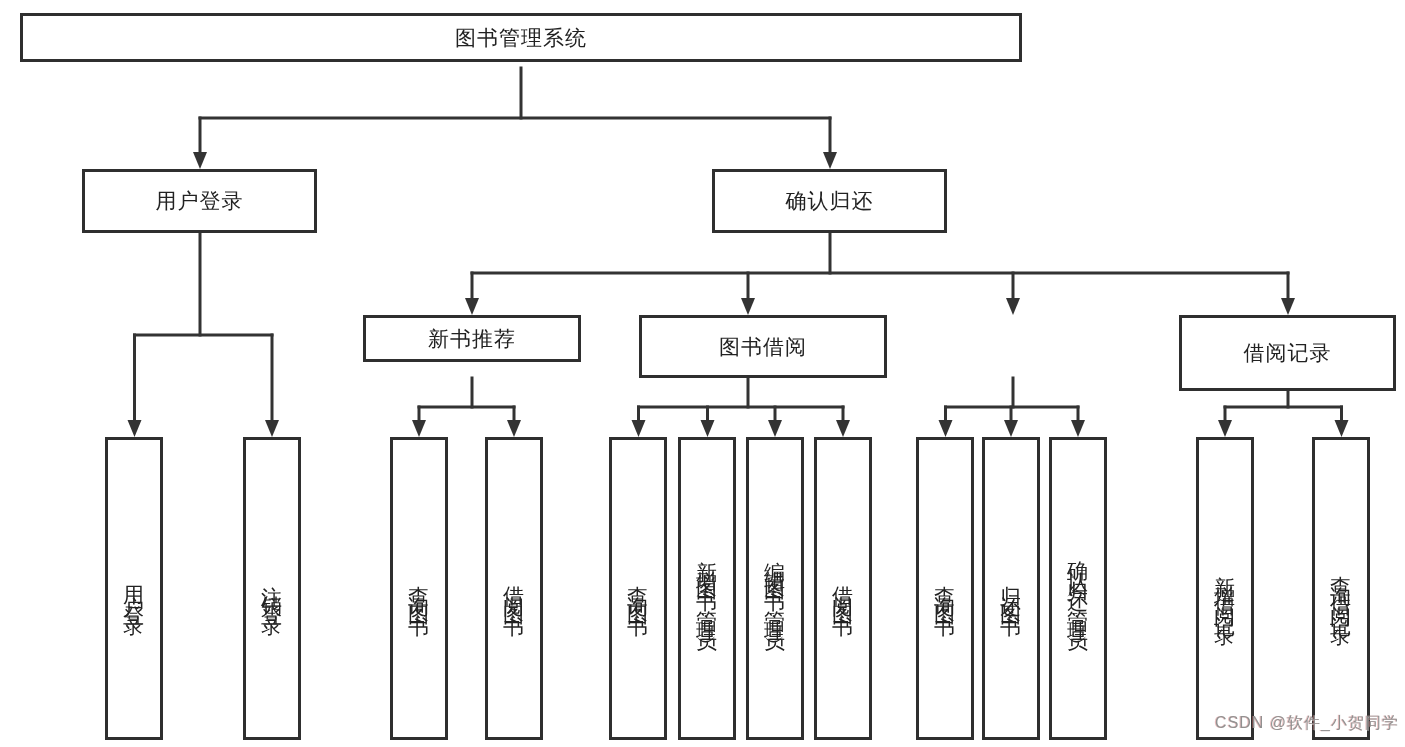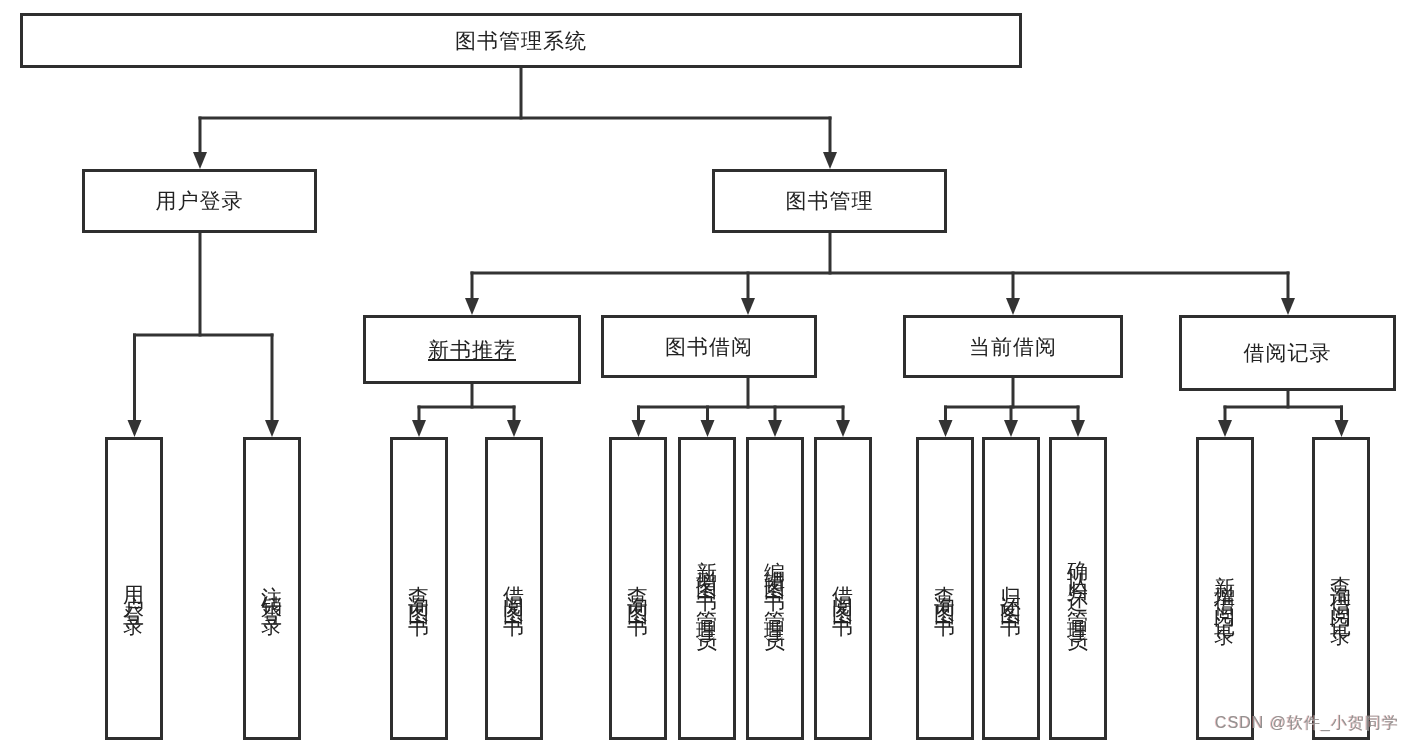--- a/index.html
+++ b/index.html
@@ -56,25 +56,25 @@
     top: 713px;
     right: 6px;
     z-index: 10;
     font-size: 16px;
     color: var(--watermark);
     letter-spacing: 1px;
     text-shadow: -1px 0 0 rgba(214, 118, 118, 0.45), 1px 1px 0 rgba(255,255,255,0.6);
     white-space: nowrap;
   }
   
-  #n-root   { left: 20px;   top: 13px;  width: 1002px; height: 55px; }
+  #n-root   { left: 20px;   top: 13px;  width: 1002px; height: 49px; }
   #n-login  { left: 82px;   top: 169px; width: 235px;  height: 64px; }
   #n-mgmt   { left: 712px;  top: 169px; width: 235px;  height: 64px; }
-  #n-newrec { left: 363px;  top: 315px; width: 218px;  height: 69px; text-decoration: underline; }
-  #n-borrow { left: 601px;  top: 315px; width: 216px;  height: 63px; }
+  #n-newrec { left: 363px;  top: 315px; width: 218px;  height: 47px; }
+  #n-borrow { left: 639px;  top: 315px; width: 248px;  height: 63px; }
   #n-cur    { left: 903px;  top: 315px; width: 220px;  height: 63px; }
   #n-rec    { left: 1179px; top: 315px; width: 217px;  height: 76px; }
   #l-u1 { left: 105px;  }
   #l-u2 { left: 243px;  }
   #l-n1 { left: 390px;  }
   #l-n2 { left: 485px;  }
   #l-b1 { left: 609px;  }
   #l-b2 { left: 678px;  }
   #l-b3 { left: 746px;  }
   #l-b4 { left: 814px;  }
@@ -147,25 +147,24 @@
     <path d="M1225,407 H1341.5"></path>
     <path d="M1225,407 V422"></path>
     <path d="M1341.5,407 V422"></path>
     <polygon points="1218,420 1232,420 1225,437"></polygon>
     <polygon points="1334.5,420 1348.5,420 1341.5,437"></polygon>
   </svg>
 
   <div class="hbox" id="n-root">图书管理系统</div>
 
   <div class="hbox" id="n-login">用户登录</div>
-  <div class="hbox" id="n-mgmt">图书管理</div>
+  <div class="hbox" id="n-mgmt">确认归还</div>
 
   <div class="hbox" id="n-newrec">新书推荐</div>
   <div class="hbox" id="n-borrow">图书借阅</div>
-  <div class="hbox" id="n-cur">当前借阅</div>
   <div class="hbox" id="n-rec">借阅记录</div>
 
   <div class="vbox" id="l-u1">
     <span>用户登录</span>
   </div>
   <div class="vbox" id="l-u2">
     <span>注销登录</span>
   </div>
 
   <div class="vbox" id="l-n1">

